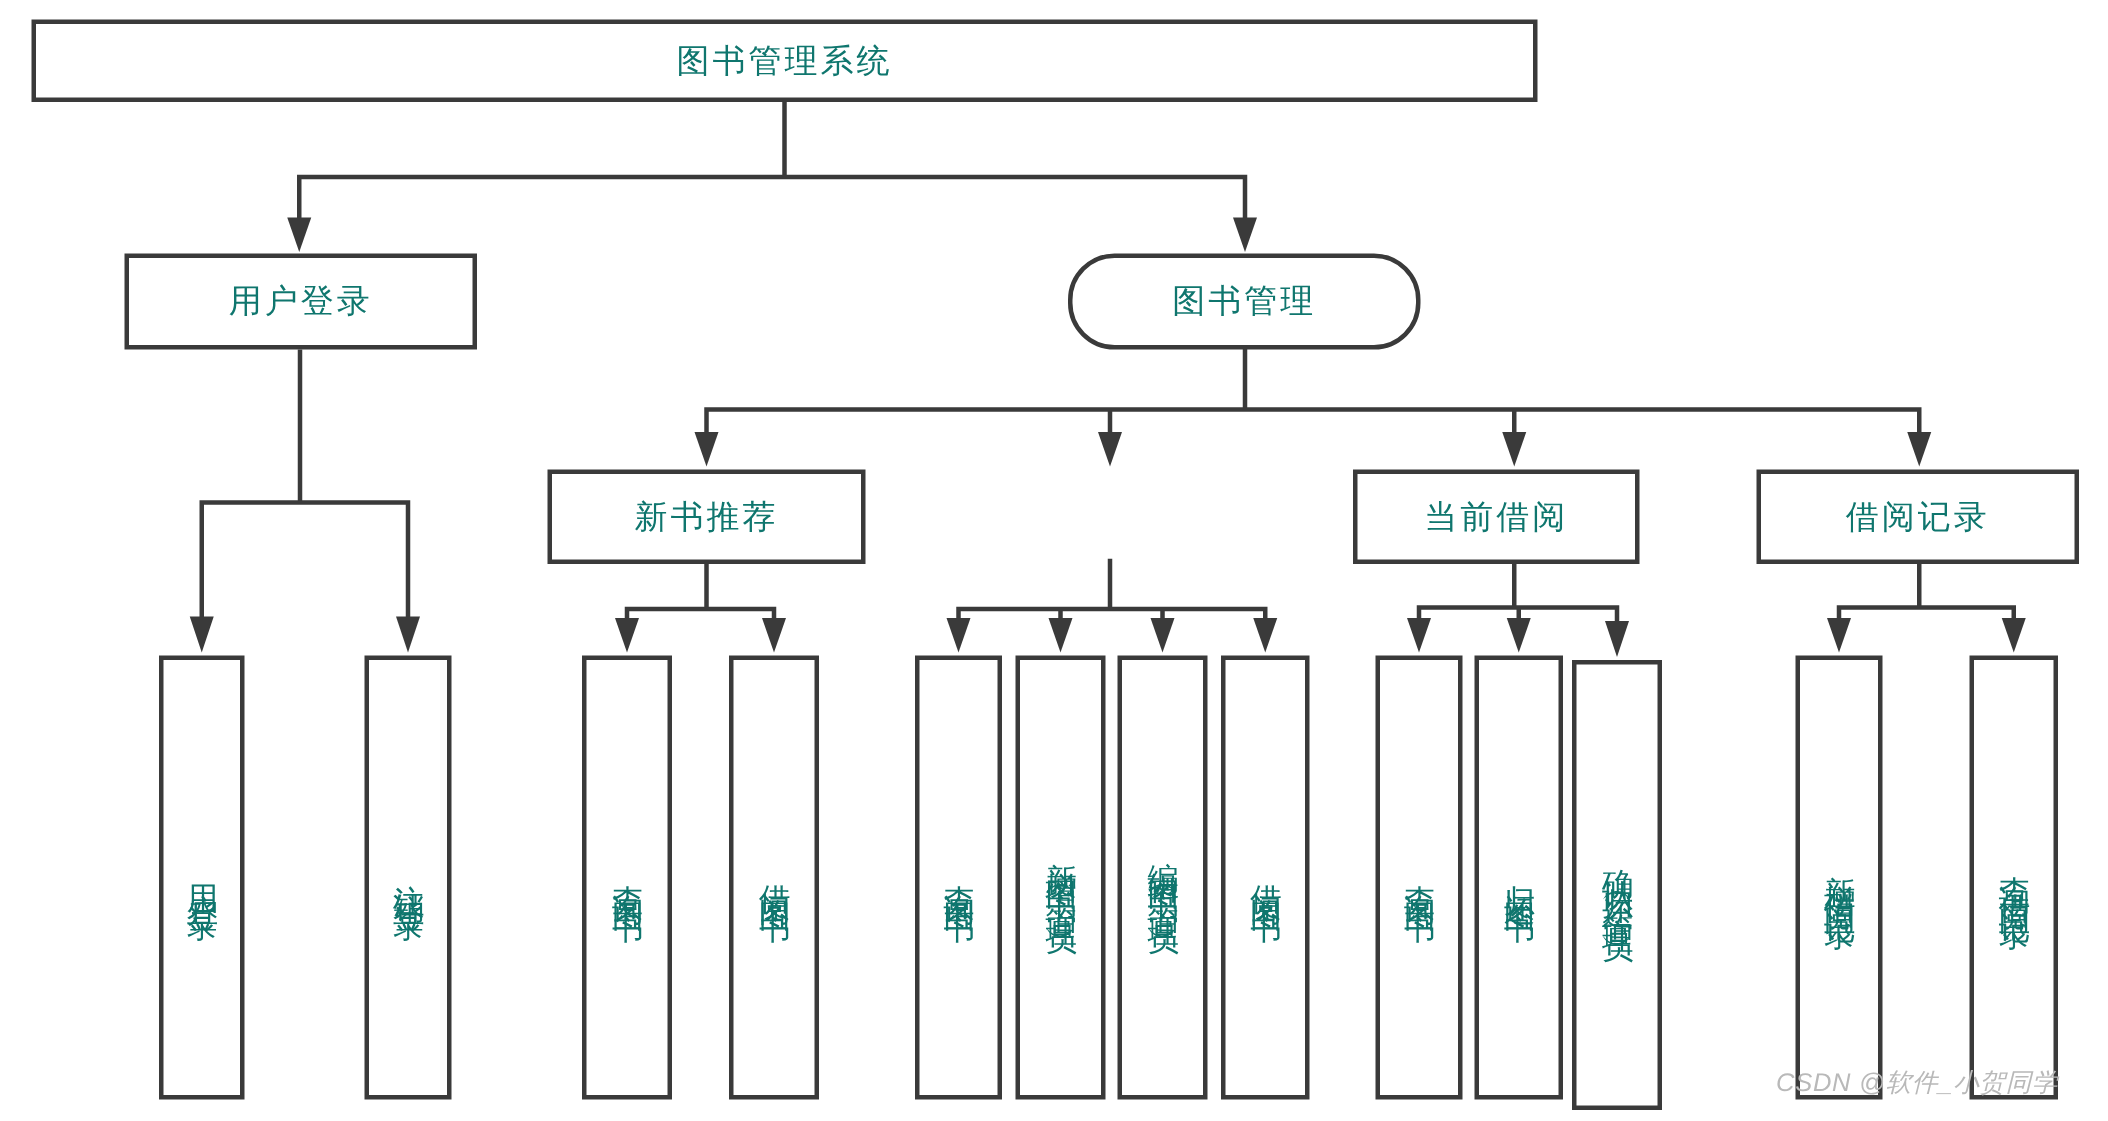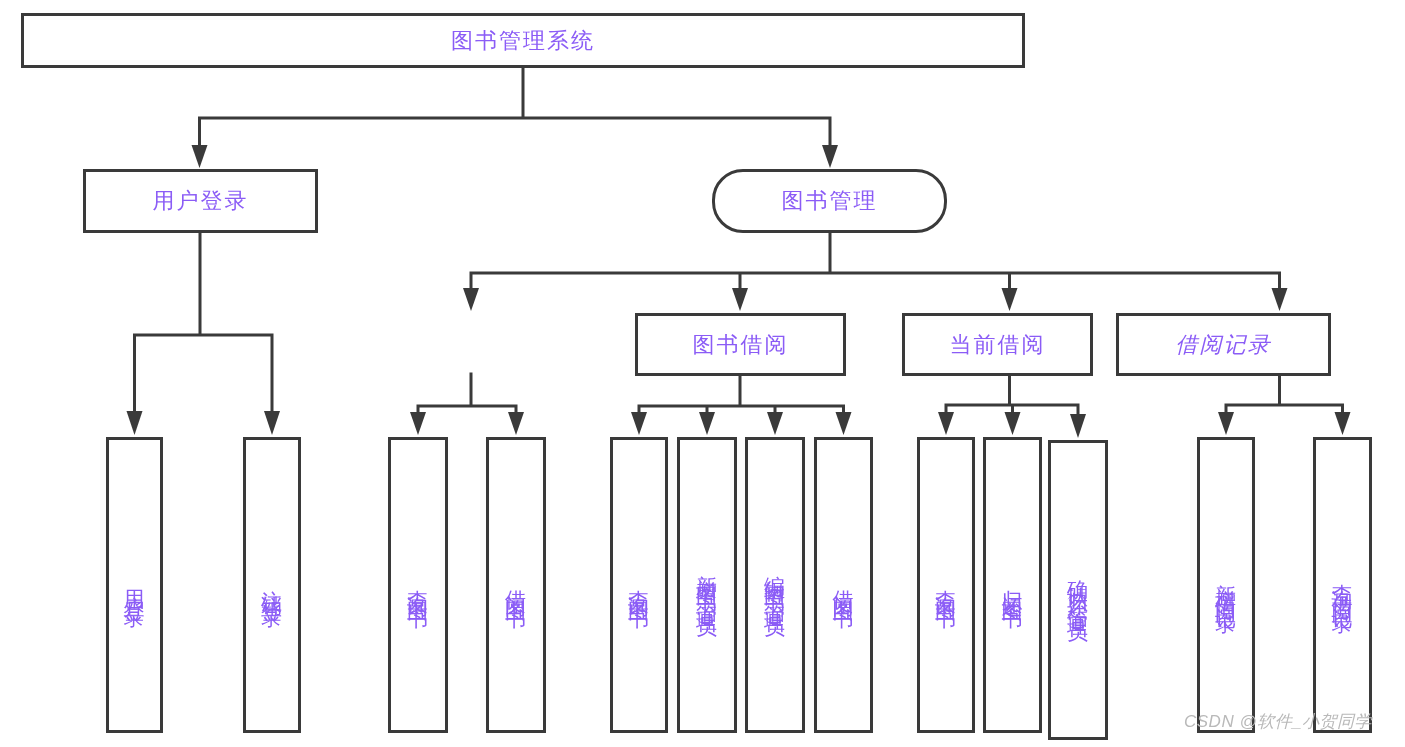--- a/index.html
+++ b/index.html
@@ -15,21 +15,21 @@
     position: absolute;
     left: 0; top: 0;
     width: 1405px; height: 747px;
     z-index: 1;
   }
   .node {
     position: absolute;
     box-sizing: border-box;
     background: #ffffff;
     border: 3px solid #3a3a3a;
-    color: #8b5cf6;
+    color: #0f766e;
     display: flex;
     align-items: center;
     justify-content: center;
     font-size: 22px;
     letter-spacing: 2px;
     z-index: 2;
     white-space: nowrap;
   }
   .leaf {
     writing-mode: vertical-rl;
@@ -88,23 +88,23 @@
       <polygon points="1218,412 1234,412 1226,435"></polygon>
       <polygon points="1334.5,412 1350.5,412 1342.5,435"></polygon>
     </g>
   </svg>
 
   <div class="node" style="left:21px; top:13px; width:1004px; height:55px;">图书管理系统</div>
 
   <div class="node" style="left:83px; top:169px; width:235px; height:64px;">用户登录</div>
   <div class="node" style="left:712px; top:169px; width:235px; height:64px;border-radius:31px;">图书管理</div>
 
-  <div class="node" style="left:635px; top:313px; width:211px; height:63px;">图书借阅</div>
+  <div class="node" style="left:365px; top:313px; width:212px; height:63px;">新书推荐</div>
   <div class="node" style="left:902px; top:313px; width:191px; height:63px;">当前借阅</div>
-  <div class="node" style="left:1116px; top:313px; width:215px; height:63px;font-style:italic;">借阅记录</div>
+  <div class="node" style="left:1171px; top:313px; width:215px; height:63px;">借阅记录</div>
 
   <div class="node leaf" style="left:106px; top:437px; width:57px; height:296px;">用户登录</div>
   <div class="node leaf" style="left:243px; top:437px; width:58px; height:296px;">注销登录</div>
 
   <div class="node leaf" style="left:388px; top:437px; width:60px; height:296px;">查询图书</div>
   <div class="node leaf" style="left:486px; top:437px; width:60px; height:296px;">借阅图书</div>
 
   <div class="node leaf" style="left:610px; top:437px; width:58px; height:296px;">查询图书</div>
   <div class="node leaf" style="left:677px; top:437px; width:60px; height:296px;">新增图书（管理员）</div>
   <div class="node leaf" style="left:745px; top:437px; width:60px; height:296px;">编辑图书（管理员）</div>

